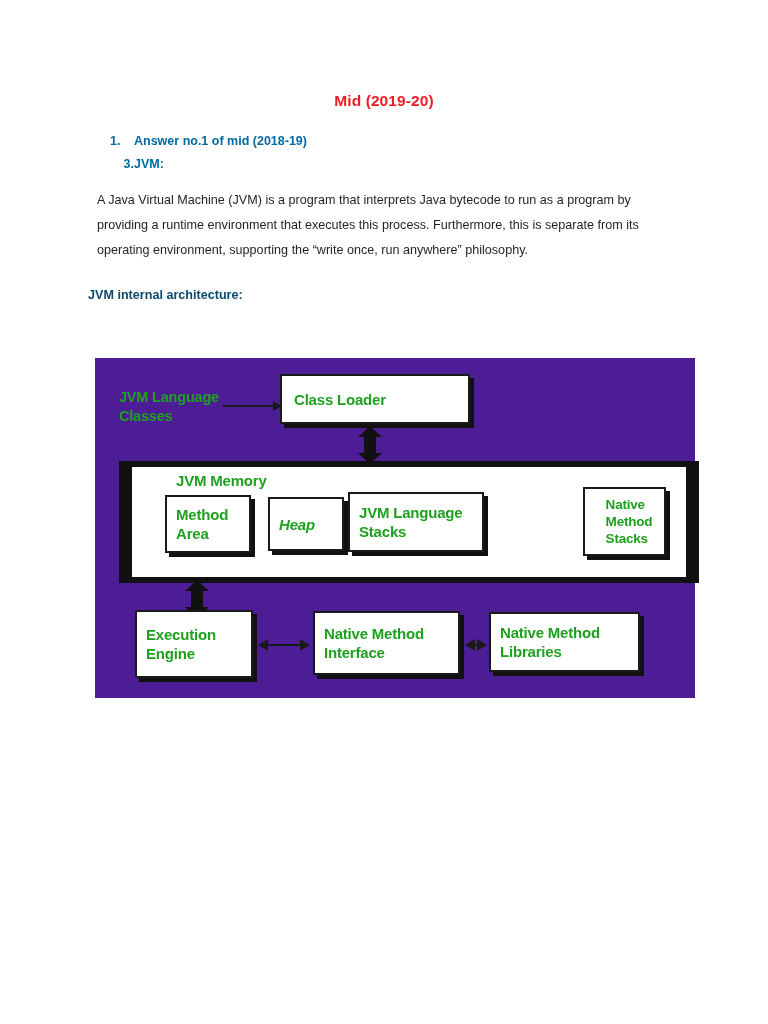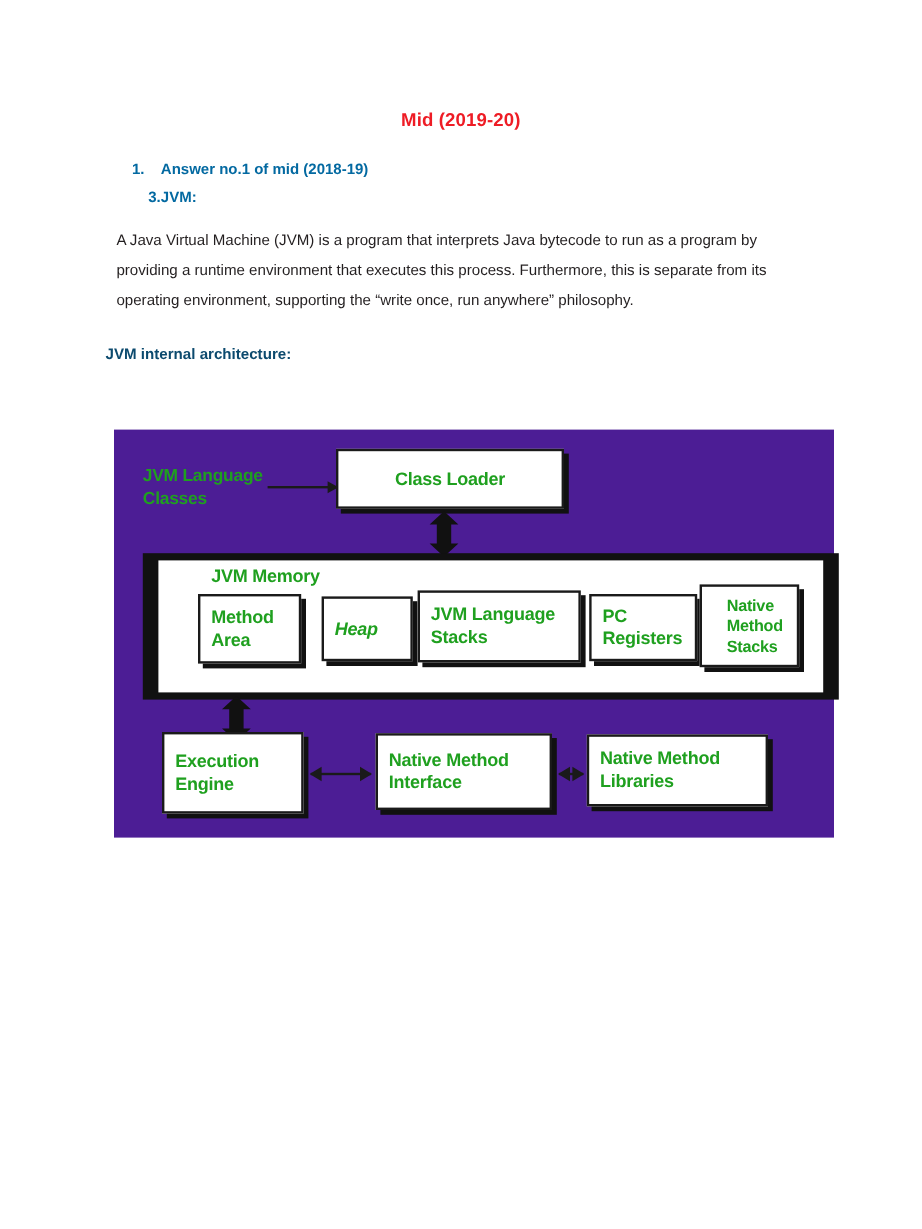--- a/index.html
+++ b/index.html
@@ -90,22 +90,22 @@
   .gbox .lbl {
     color: #1fa01f;
     font-weight: bold;
     font-size: 15px;
     line-height: 19px;
     padding-left: 9px;
     letter-spacing: -0.2px;
   }
   .gbox.center .lbl {
     width: 100%;
-    text-align: center;
-    padding-left: 0;
+    text-align: left;
+    padding-left: 12px;
   }
 
   
   .free-label {
     position: absolute;
     color: #1fa01f;
     font-weight: bold;
     font-size: 14.5px;
     line-height: 19px;
     letter-spacing: -0.2px;
@@ -231,24 +231,20 @@
 
         <div class="gbox" style="left:136px; top:30px; width:76px; height:54px;font-style:italic;">
           <div class="lbl" style="white-space: pre-line;">Heap</div>
         </div>
 
         <div class="gbox" style="left:216px; top:25px; width:136px; height:60px;">
           <div class="lbl" style="white-space: pre-line;">JVM Language
 Stacks</div>
         </div>
 
-        <div class="gbox" style="left:359px; top:28px; width:90px; height:56px;">
-          <div class="lbl" style="white-space: pre-line;">PC
-Registers</div>
-        </div>
 
         <div class="gbox" style="left:451px; top:20px; width:83px; height:69px;justify-content:center;">
           <div class="lbl" style="font-size: 13.5px; line-height: 17px; white-space: pre-line;">Native
 Method
 Stacks</div>
         </div>
       </div>
     </div>
 
     <div class="fat-arrow-v" style="left:89px; top:222px;">

